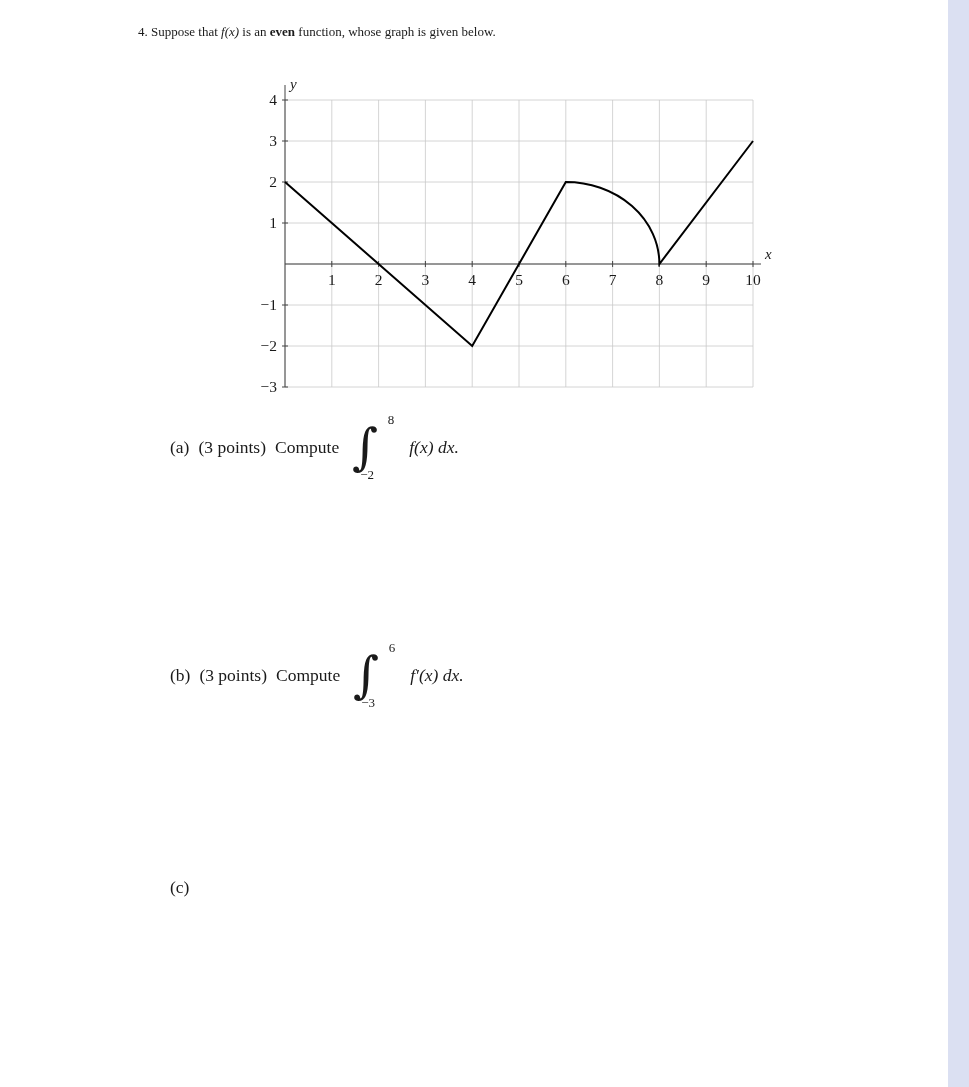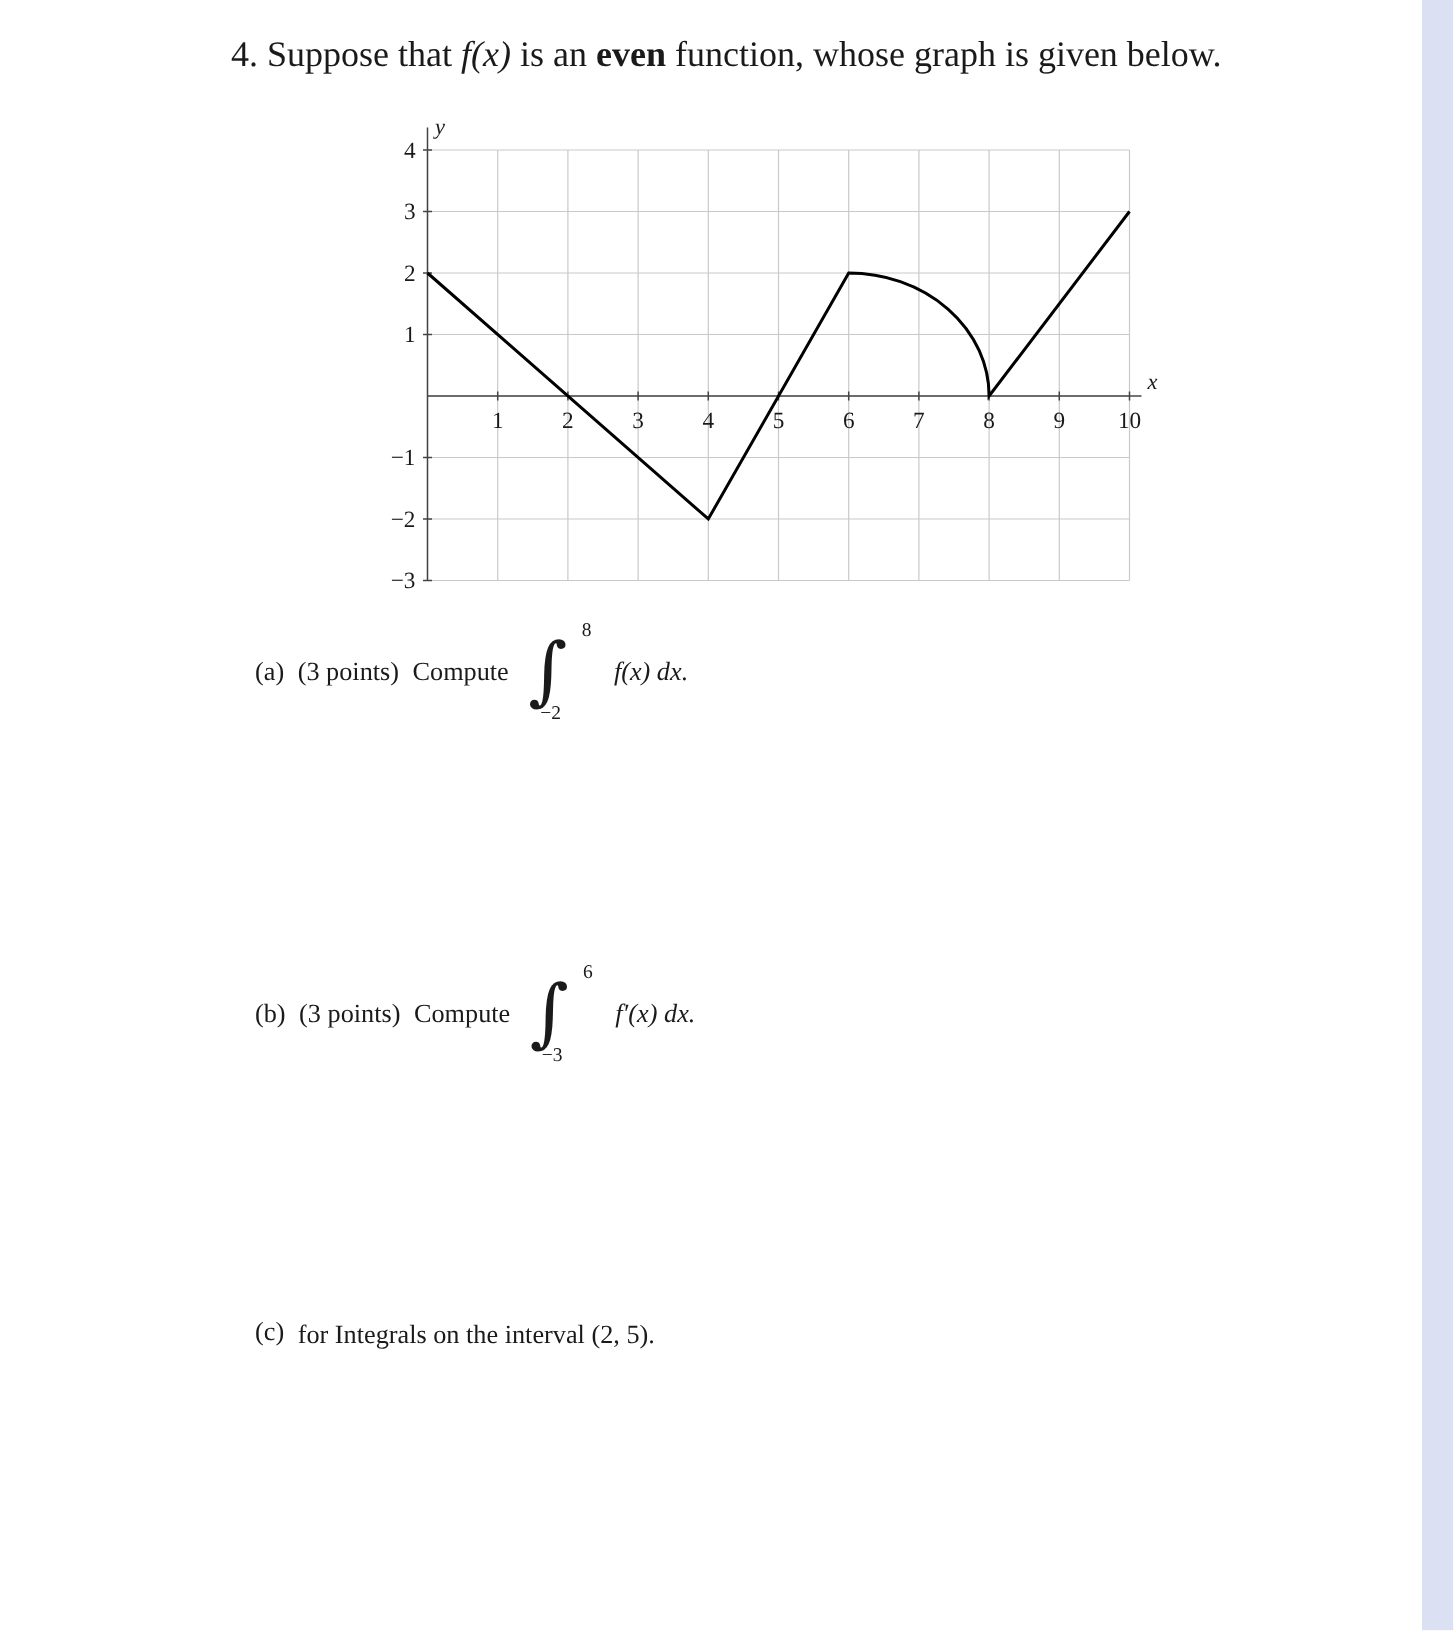--- a/index.html
+++ b/index.html
@@ -9,21 +9,21 @@
     background:#ffffff;
     font-family:"Liberation Serif","DejaVu Serif",serif;
     color:#1a1a1a;
     overflow:hidden;
   }
   .side-strip{
     position:absolute;top:0;right:0;width:21px;height:100%;
   }
   .statement{
     position:absolute;left:138px;top:24px;
-    font-size:24px;white-space:nowrap;margin-left:16px;
+    font-size:13px;white-space:nowrap;
   }
   .math{font-style:italic;}
   .bold{font-weight:bold;}
   .graph-box{
     position:absolute;left:252px;top:78px;width:540px;height:335px;
   }
   .graph-box svg{
     font-family:"Liberation Serif","DejaVu Serif",serif;
   }
   .graph-box svg text{fill:#1a1a1a;}
@@ -147,17 +147,16 @@
       <span class="int-sign">∫</span>
       <span class="int-upper">6</span>
       <span class="int-lower">−3</span>
     </span>
     <span class="math">f′(x) dx.</span>
   </div>
 
   <div class="part-c">
     <span>(c)</span>
     <div class="part-c-text">
-      <div>for Integrals on the interval (2, 5).</div>
     </div>
   </div>
 
 </div>
 
 </body></html>

